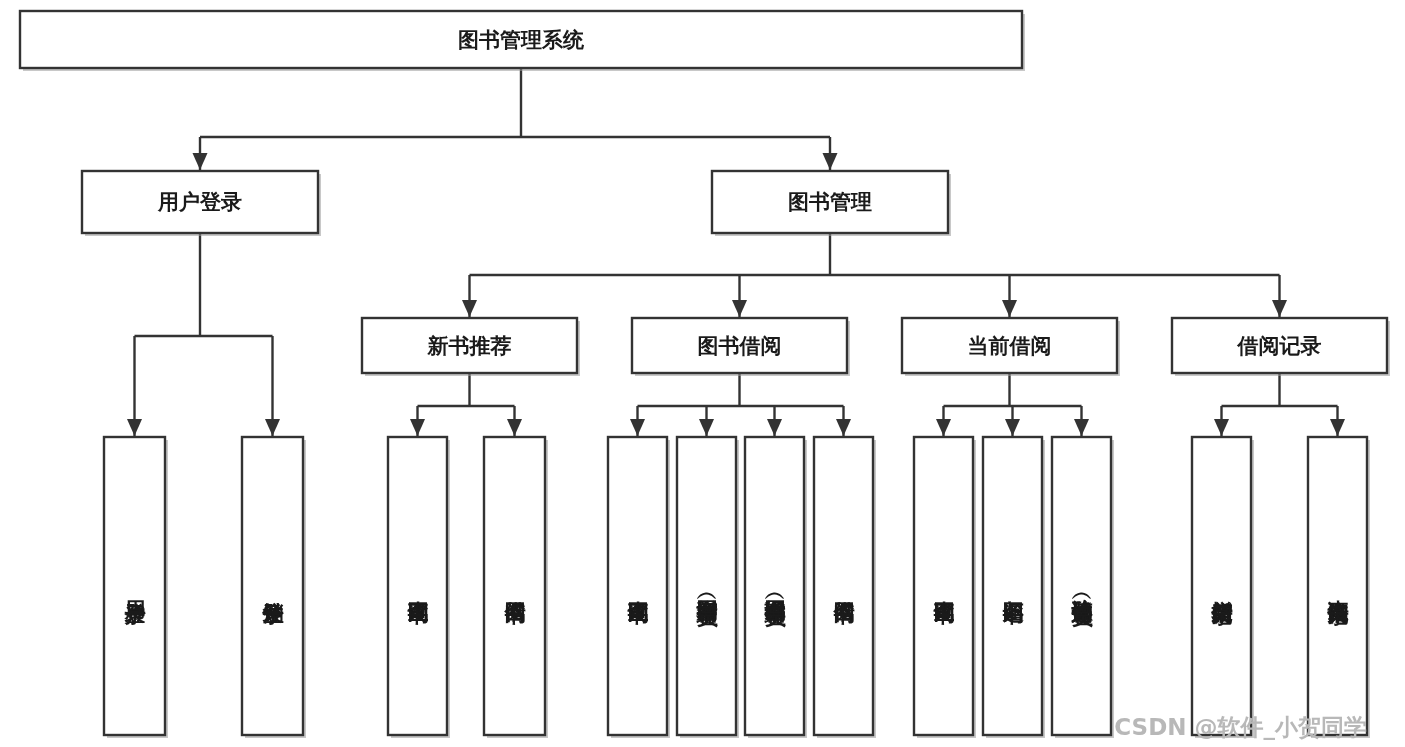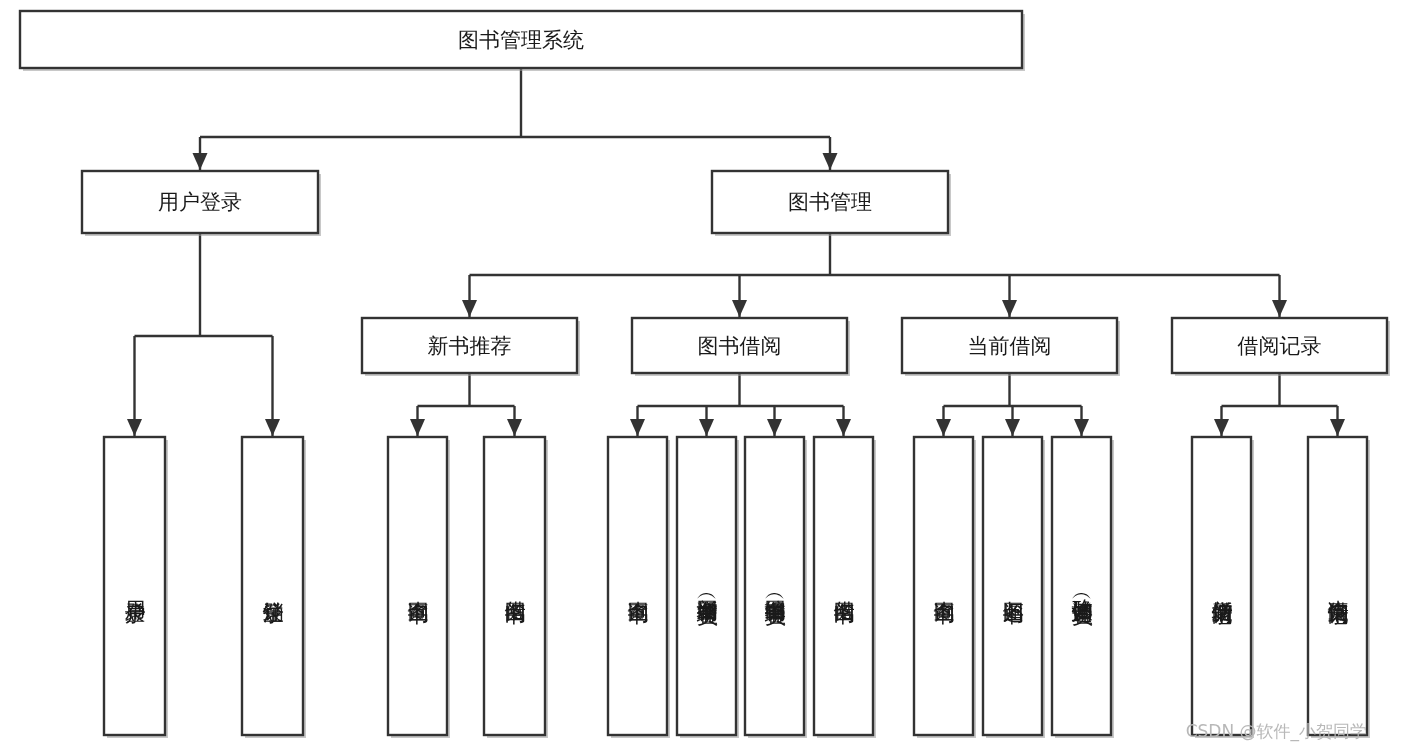--- a/index.html
+++ b/index.html
@@ -11,20 +11,21 @@
     width: 1405px;
     height: 747px;
     font-family: "DejaVu Sans", "Liberation Sans", sans-serif;
     overflow: hidden;
   }
   #diagram-root {
     position: relative;
     width: 1375px;
     height: 747px;
     background: #ffffff;
+    font-weight: bold;
   }
   svg.flow {
     position: absolute;
     left: 0;
     top: 0;
     width: 1405px;
     height: 747px;
   }
   .node-rect {
     fill: #ffffff;
@@ -61,21 +62,21 @@
     text-orientation: upright;
     letter-spacing: 1px;
     white-space: nowrap;
     pointer-events: none;
   }
   .watermark {
     position: absolute;
     right: 8px;
     bottom: 4px;
     font-family: "DejaVu Sans", "Liberation Sans", sans-serif;
-    font-size: 17px;
+    font-size: 23px;
     color: #b8b8b8;
     white-space: nowrap;
   }
 </style>
 </head>
 <body>
 
 <div id="diagram-root">
 
   <svg class="flow" viewBox="0 0 1405 747">

